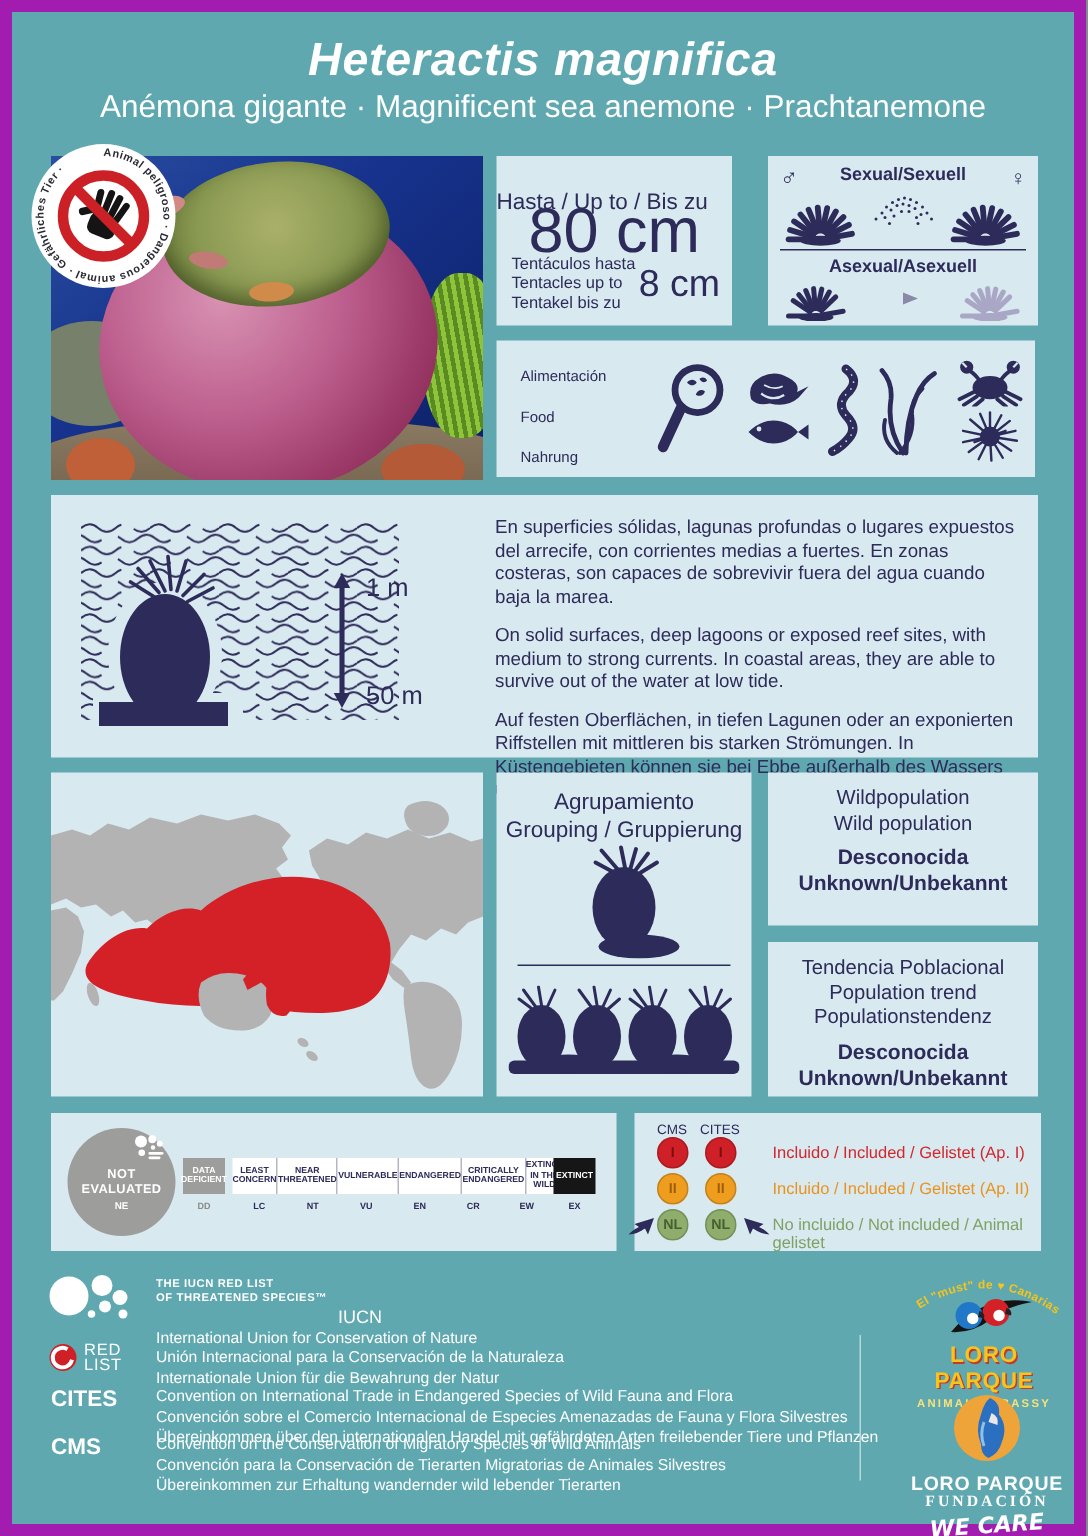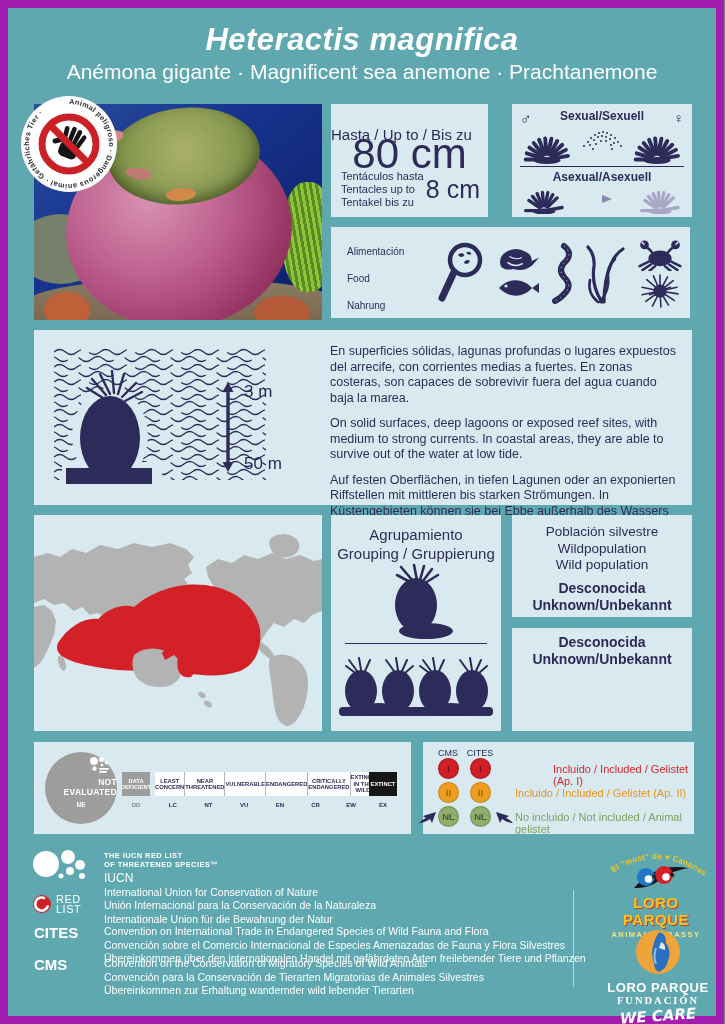--- a/index.html
+++ b/index.html
@@ -45,21 +45,21 @@
   .grouping-panel{left:331px;top:515px;width:170px;height:216px;}
   .group-title{position:absolute;top:10px;left:0;right:0;text-align:center;font-size:15px;line-height:19px;}
   .group-divider{position:absolute;left:14px;right:14px;top:128px;height:1px;background:#2d2b59;}
   
   .pop-panel{width:180px;height:102px;text-align:center;}
   .pop-lines{margin-top:9px;font-size:13.5px;line-height:16.5px;}
   .pop-val{margin-top:6px;font-size:14px;line-height:17px;font-weight:bold;}
   
   .iucn-panel{left:34px;top:742px;width:377px;height:92px;}
   .ne-circle{position:absolute;left:11px;top:10px;width:72px;height:72px;border-radius:50%;background:#9d9d9c;color:#fff;text-align:center;}
-  .ne-label{margin-top:26px;font-size:8.5px;font-weight:bold;line-height:9.5px;letter-spacing:.3px;text-align:right;}
+  .ne-label{margin-top:26px;font-size:8.5px;font-weight:bold;line-height:9.5px;letter-spacing:.3px;}
   .ne-code{margin-top:4px;font-size:6.5px;font-weight:bold;}
   .iucn-bar{position:absolute;left:88px;top:30px;display:flex;align-items:stretch;height:24px;}
   .cat{font-size:5.8px;font-weight:bold;text-transform:uppercase;display:flex;align-items:center;justify-content:center;text-align:center;line-height:6.4px;}
   .cat.dd{width:28px;background:#9d9d9c;color:#fff;margin-right:5px;}
   .cat-strip{display:flex;background:#fff;width:214px;}
   .cat-strip .cat{flex:1;color:#2d2b59;border-right:1px solid rgba(45,43,89,.35);}
   .cat-strip .cat:last-child{border-right:none;}
   .cat.ex{width:28px;background:#161616;color:#fff;}
   .iucn-codes{position:absolute;left:88px;top:58px;display:flex;height:10px;}
   .code{font-size:6px;font-weight:bold;color:#2d2b59;display:flex;align-items:center;justify-content:center;}
@@ -353,21 +353,21 @@
         </g>
         <ellipse cx="56" cy="90" rx="30" ry="42" fill="#2d2b59"></ellipse>
         <rect x="12" y="120" width="86" height="16" fill="#2d2b59"></rect>
       </g>
     </svg>
     <svg class="p" style="left:186px;top:52px;" width="16" height="90" viewBox="0 0 16 90">
       <line x1="8" y1="7" x2="8" y2="83" stroke="#2d2b59" stroke-width="3.4"></line>
       <polygon points="8,0 2.5,10 13.5,10" fill="#2d2b59"></polygon>
       <polygon points="8,90 2.5,80 13.5,80" fill="#2d2b59"></polygon>
     </svg>
-    <div class="depth-label" style="left:210px;top:52px;">3 m</div>
+    <div class="depth-label" style="left:210px;top:52px;">1 m</div>
     <div class="depth-label" style="left:210px;top:124px;">50 m</div>
     <div class="habitat-text">
       <p>En superficies sólidas, lagunas profundas o lugares expuestos del arrecife, con corrientes medias a fuertes. En zonas costeras, son capaces de sobrevivir fuera del agua cuando baja la marea.</p>
       <p>On solid surfaces, deep lagoons or exposed reef sites, with medium to strong currents. In coastal areas, they are able to survive out of the water at low tide.</p>
       <p>Auf festen Oberflächen, in tiefen Lagunen oder an exponierten Riffstellen mit mittleren bis starken Strömungen. In Küstengebieten können sie bei Ebbe außerhalb des Wassers überleben.</p>
     </div>
   </div>
 
   <div class="panel map-panel">
     <svg width="288" height="216" viewBox="0 0 288 216">
@@ -437,31 +437,35 @@
       <ellipse cx="96" cy="34" rx="16" ry="21" fill="#2d2b59"></ellipse>
       <ellipse cx="133" cy="34" rx="16" ry="21" fill="#2d2b59"></ellipse>
       <rect x="0" y="50" width="154" height="9" rx="4" fill="#2d2b59"></rect>
       <ellipse cx="40" cy="52" rx="22" ry="6" fill="#2d2b59"></ellipse>
       <ellipse cx="112" cy="52" rx="22" ry="6" fill="#2d2b59"></ellipse>
     </svg>
   </div>
 
   <div class="panel pop-panel" style="left:512px;top:515px;">
     <div class="pop-lines">
-      <div>Población silvestre</div>
       <div>Wildpopulation</div>
       <div>Wild population</div>
     </div>
     <div class="pop-val">
       <div>Desconocida</div>
       <div>Unknown/Unbekannt</div>
     </div>
   </div>
 
   <div class="panel pop-panel" style="left:512px;top:628px;height:103px;">
+    <div class="pop-lines">
+      <div>Tendencia Poblacional</div>
+      <div>Population trend</div>
+      <div>Populationstendenz</div>
+    </div>
     <div class="pop-val">
       <div>Desconocida</div>
       <div>Unknown/Unbekannt</div>
     </div>
   </div>
 
   <div class="panel iucn-panel">
     <div class="ne-circle">
       <div class="ne-label">NOT EVALUATED</div>
       <div class="ne-code">NE</div>
@@ -518,21 +522,21 @@
       <div class="code ex-c">EX</div>
     </div>
   </div>
 
   <div class="panel cms-panel">
     <div class="cc-head" style="left:8px;">CMS</div>
     <div class="cc-head" style="left:40px;">CITES</div>
 
     <div class="cc-circle" style="left:15px;top:16px;background:#cf2027;color:#7c0d10;">I</div>
     <div class="cc-circle" style="left:47px;top:16px;background:#cf2027;color:#7c0d10;">I</div>
-    <div class="cc-text" style="top:21px;color:#d3262c;margin-left:38px;">Incluido / Included / Gelistet (Ap. I)</div>
+    <div class="cc-text" style="top:21px;color:#d3262c;">Incluido / Included / Gelistet (Ap. I)</div>
 
     <div class="cc-circle" style="left:15px;top:40px;background:#ef9d1f;color:#9c5f08;">II</div>
     <div class="cc-circle" style="left:47px;top:40px;background:#ef9d1f;color:#9c5f08;">II</div>
     <div class="cc-text" style="top:45px;color:#e8931e;">Incluido / Included / Gelistet (Ap. II)</div>
 
     <div class="cc-circle" style="left:15px;top:64px;background:#8fae6e;color:#465f30;">NL</div>
     <div class="cc-circle" style="left:47px;top:64px;background:#8fae6e;color:#465f30;">NL</div>
     <div class="cc-text" style="top:69px;color:#7ea164;">No incluido / Not included / Animal gelistet</div>
 
     <svg class="cc-arrow" style="left:-4px;top:67px;" viewBox="0 0 18 15">
@@ -563,21 +567,21 @@
         <div class="rl-word">RED</div>
         <div class="rl-word">LIST</div>
       </div>
     </div>
   </div>
   <div class="ft-title">
     <div>THE IUCN RED LIST</div>
     <div>OF THREATENED SPECIES™</div>
   </div>
   <div class="ft-lines" style="top:872px;">
-    <div style="font-size:12px;">IUCN</div>
+    <div style="font-size:12px;text-align:center;">IUCN</div>
     <div>International Union for Conservation of Nature</div>
     <div>Unión Internacional para la Conservación de la Naturaleza</div>
     <div>Internationale Union für die Bewahrung der Natur</div>
   </div>
   <div class="ft-abbr" style="top:924px;">CITES</div>
   <div class="ft-lines" style="top:925px;">
     <div>Convention on International Trade in Endangered Species of Wild Fauna and Flora</div>
     <div>Convención sobre el Comercio Internacional de Especies Amenazadas de Fauna y Flora Silvestres</div>
     <div>Übereinkommen über den internationalen Handel mit gefährdeten Arten freilebender Tiere und Pflanzen</div>
   </div>

